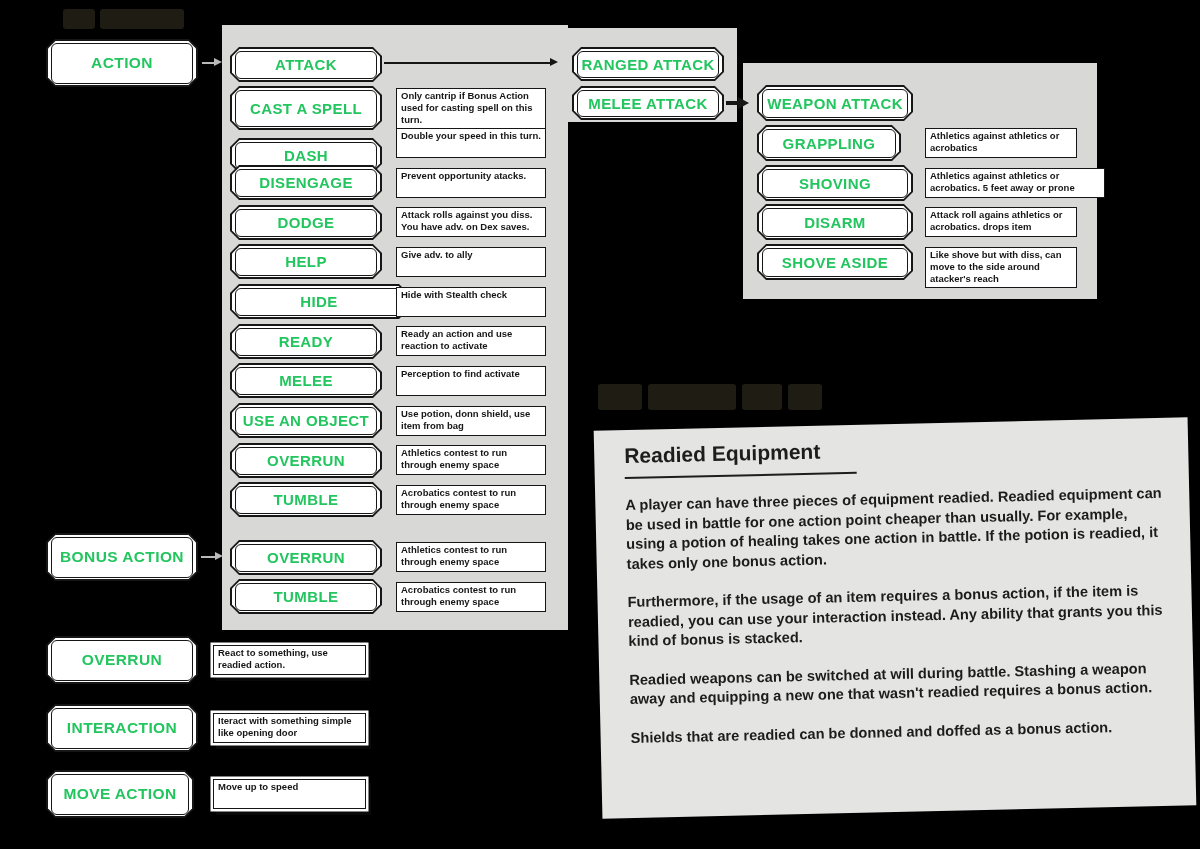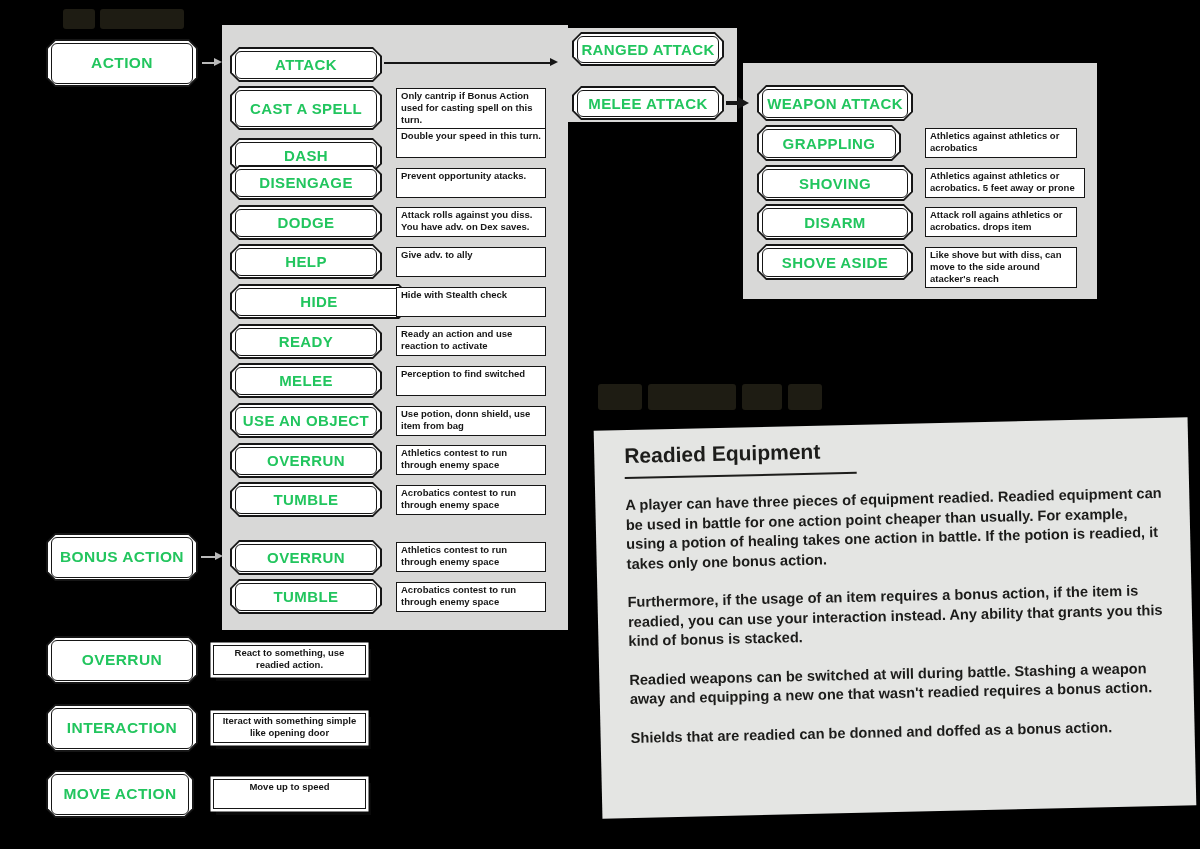--- a/index.html
+++ b/index.html
@@ -23,21 +23,21 @@
     clip-path:polygon(7.5px 0,calc(100% - 7.5px) 0,100% 7.5px,100% calc(100% - 7.5px),calc(100% - 7.5px) 100%,7.5px 100%,0 calc(100% - 7.5px),0 7.5px);}
   .node .ring{position:absolute;left:5px;right:5px;top:3.5px;bottom:3.5px;
     border:1.6px solid #161616;border-radius:6px;}
   .node .label{position:absolute;inset:0;display:flex;align-items:center;justify-content:center;
     font-weight:700;font-size:15px;letter-spacing:.4px;color:#22c55e;white-space:nowrap;}
   .node.big .label{font-size:15.5px;}
   
   .desc{position:absolute;background:#fff;border:1.3px solid #161616;
     padding:1px 4px 2px 4px;font-size:9.5px;font-weight:700;line-height:1.25;color:#161616;
     box-sizing:border-box;min-height:30px;}
-  .desc.on-black{box-shadow:0 0 0 2.5px #fff, 4px 5px 0 1px #0a0a0a;text-align:center;}
+  .desc.on-black{box-shadow:0 0 0 2.5px #fff, 4px 5px 0 1px #0a0a0a;}
   
   .arr-line{position:absolute;background:#161616;}
   .arr-head{position:absolute;width:0;height:0;
     border-top:4.5px solid transparent;border-bottom:4.5px solid transparent;border-left:8px solid #161616;}
   .arrow.light .arr-line{background:#b9b9b9;}
   .arrow.light .arr-head{border-left-color:#b9b9b9;}
   .arr-head.bigger{border-top-width:6px;border-bottom-width:6px;border-left-width:11px;}
   
   .blob{position:absolute;background:#1e1c13;border-radius:3px;}
   
@@ -170,41 +170,41 @@
   <span class="label">TUMBLE</span>
 </div>
 
 <div class="desc" style="left:396px;top:88px;width:150px">Only cantrip if Bonus Action used for casting spell on this turn.</div>
 <div class="desc" style="left:396px;top:128px;width:150px">Double your speed in this turn.</div>
 <div class="desc" style="left:396px;top:168px;width:150px">Prevent opportunity atacks.</div>
 <div class="desc" style="left:396px;top:207px;width:150px">Attack rolls against you diss. You have adv. on Dex saves.</div>
 <div class="desc" style="left:396px;top:247px;width:150px">Give adv. to ally</div>
 <div class="desc" style="left:396px;top:287px;width:150px">Hide with Stealth check</div>
 <div class="desc" style="left:396px;top:326px;width:150px">Ready an action and use reaction to activate</div>
-<div class="desc" style="left:396px;top:366px;width:150px">Perception to find switched</div>
+<div class="desc" style="left:396px;top:366px;width:150px">Perception to find activate</div>
 <div class="desc" style="left:396px;top:406px;width:150px">Use potion, donn shield, use item from bag</div>
 <div class="desc" style="left:396px;top:445px;width:150px">Athletics contest to run through enemy space</div>
 <div class="desc" style="left:396px;top:485px;width:150px">Acrobatics contest to run through enemy space</div>
 
 <div class="node" style="left:230px;top:540px;width:152px;height:35px">
   <span class="o1"></span>
     <span class="o2"></span>
     <span class="ring"></span>
   <span class="label">OVERRUN</span>
 </div>
 <div class="node" style="left:230px;top:579px;width:152px;height:35px">
   <span class="o1"></span>
     <span class="o2"></span>
     <span class="ring"></span>
   <span class="label">TUMBLE</span>
 </div>
 <div class="desc" style="left:396px;top:542px;width:150px">Athletics contest to run through enemy space</div>
 <div class="desc" style="left:396px;top:582px;width:150px">Acrobatics contest to run through enemy space</div>
 
-<div class="node" style="left:572px;top:32px;width:152px;height:34px">
+<div class="node" style="left:572px;top:47px;width:152px;height:34px">
   <span class="o1"></span>
     <span class="o2"></span>
     <span class="ring"></span>
   <span class="label">RANGED ATTACK</span>
 </div>
 <div class="node" style="left:572px;top:86px;width:152px;height:34px">
   <span class="o1"></span>
     <span class="o2"></span>
     <span class="ring"></span>
   <span class="label">MELEE ATTACK</span>
@@ -235,21 +235,21 @@
   <span class="label">DISARM</span>
 </div>
 <div class="node" style="left:757px;top:244px;width:156px;height:36px">
   <span class="o1"></span>
     <span class="o2"></span>
     <span class="ring"></span>
   <span class="label">SHOVE ASIDE</span>
 </div>
 
 <div class="desc" style="left:925px;top:128px;width:152px">Athletics against athletics or acrobatics</div>
-<div class="desc" style="left:925px;top:168px;width:160px">Athletics against athletics or acrobatics. 5 feet away or prone</div>
+<div class="desc" style="left:925px;top:168px;width:180px">Athletics against athletics or acrobatics. 5 feet away or prone</div>
 <div class="desc" style="left:925px;top:207px;width:152px">Attack roll agains athletics or acrobatics. drops item</div>
 <div class="desc" style="left:925px;top:247px;width:152px">Like shove but with diss, can move to the side around atacker's reach</div>
 
 <div class="arrow light">
   <span class="arr-line" style="left:202px;top:61.5px;width:14px;height:2px"></span>
   <span class="arr-head" style="left:214px;top:57.5px"></span>
 </div>
 <div class="arrow">
   <span class="arr-line" style="left:384px;top:61.5px;width:168px;height:2px"></span>
   <span class="arr-head" style="left:550px;top:57.5px"></span>

